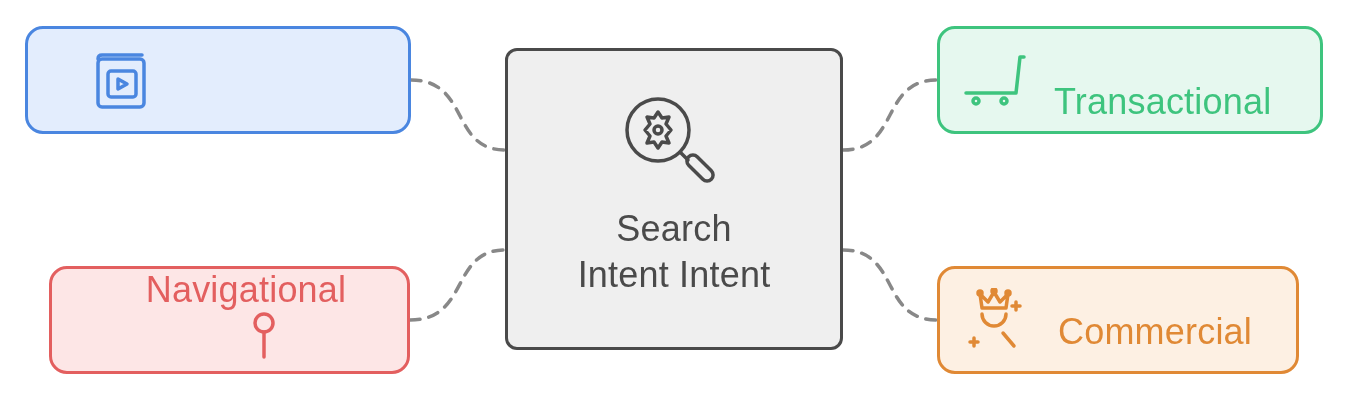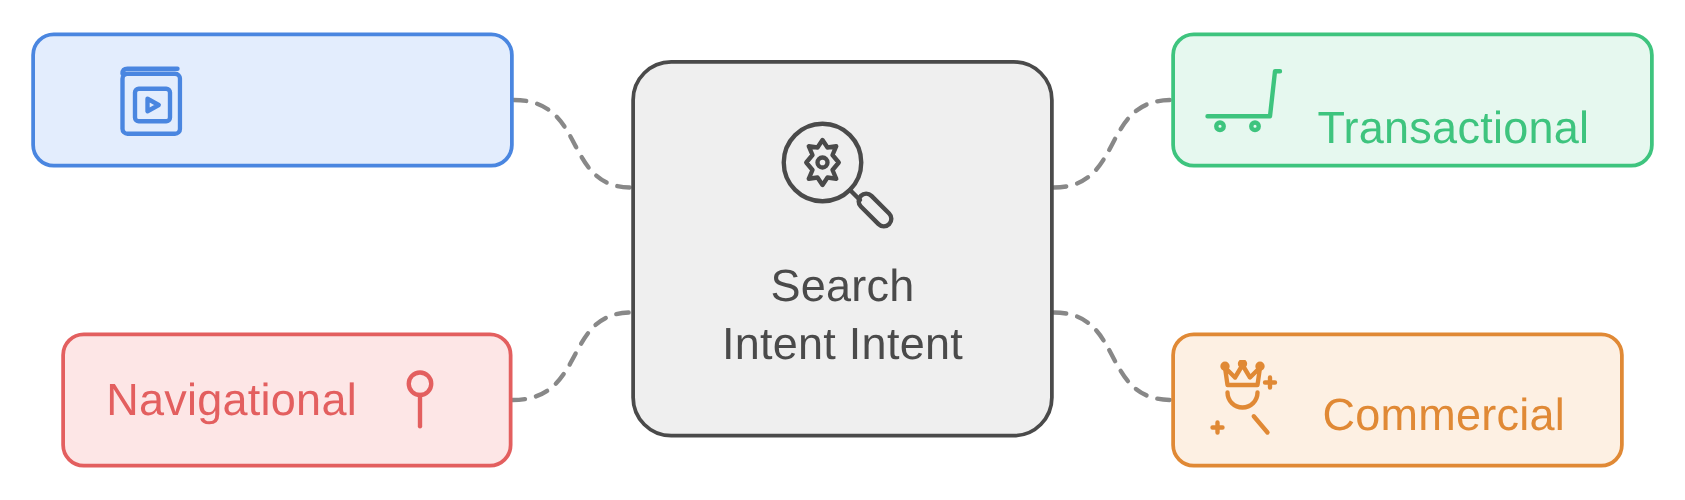--- a/index.html
+++ b/index.html
@@ -5,27 +5,27 @@
   html, body { margin:0; padding:0; background:#ffffff; }
   body { width:1348px; height:400px; position:relative; overflow:hidden;
          font-family: "Liberation Sans", "DejaVu Sans", sans-serif; }
   .connectors { position:absolute; left:0; top:0; width:1348px; height:400px; }
   .node { position:absolute; box-sizing:border-box; border-radius:18px; border:3px solid;
           display:flex; align-items:center; }
   .node .label { font-size:36px; letter-spacing:0.2px; white-space:nowrap; }
   .node .icon { display:flex; align-items:center; justify-content:center; }
   #n-info { left:25px; top:26px; width:386px; height:108px; background:#e3edfd; border-color:#4a86e0; color:#4a86e0; padding-left:38px; }
   #n-info .icon { margin-left:28px; }
-  #n-nav { left:49px; top:266px; width:361px; height:108px; background:#fde6e6; border-color:#e35f5f; color:#e35f5f; padding-left:33px; }
+  #n-nav { left:49px; top:266px; width:361px; height:108px; background:#fde6e6; border-color:#e35f5f; color:#e35f5f; padding-left:33px;flex-direction:column; }
   #n-nav .icon { margin-left:36px; }
   #n-trans { left:937px; top:26px; width:386px; height:108px; background:#e6f8ef; border-color:#3ec47e; color:#3ec47e; padding-left:24px; }
   #n-trans .label { margin-left:28px;margin-top:44px; }
   #n-comm { left:937px; top:266px; width:362px; height:108px; background:#fdf0e3; border-color:#e08935; color:#e08935; padding-left:28px; }
   #n-comm .label { margin-left:30px;margin-top:24px; }
-  #n-center { left:505px; top:48px; width:338px; height:302px; background:#efefef; border-color:#4a4a4a; border-radius:32px;
+  #n-center { left:505px; top:48px; width:338px; height:302px; background:#efefef; border-color:#4a4a4a; border-radius:12px;
               flex-direction:column; justify-content:center; color:#4a4a4a; }
   #n-center .icon { margin-bottom:14px; margin-top:-4px; }
   #n-center .label { font-size:36px; line-height:46px; text-align:center; white-space:normal; }
 </style>
 </head>
 <body>
 
 <svg class="connectors" viewBox="0 0 1348 400">
   <g fill="none" stroke="#888888" stroke-width="3.5" stroke-dasharray="10 9" stroke-linecap="round">
     <path d="M411 80 C 470 80, 450 150, 505 150"></path>

